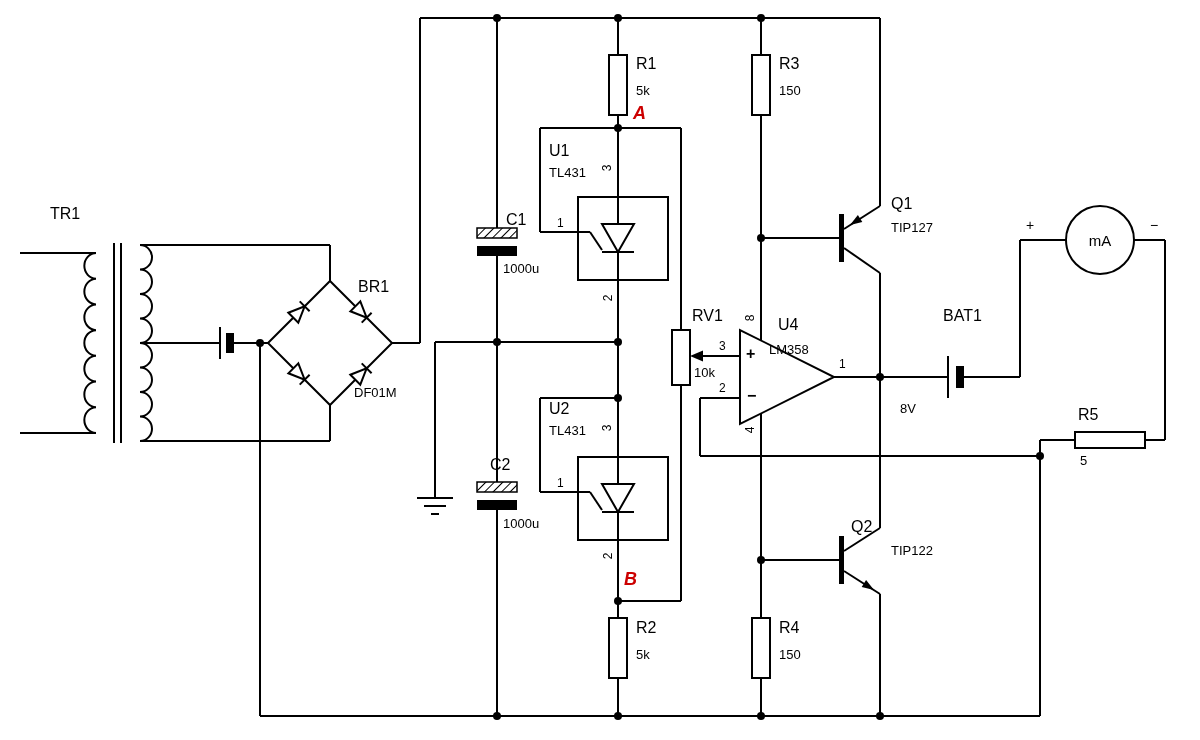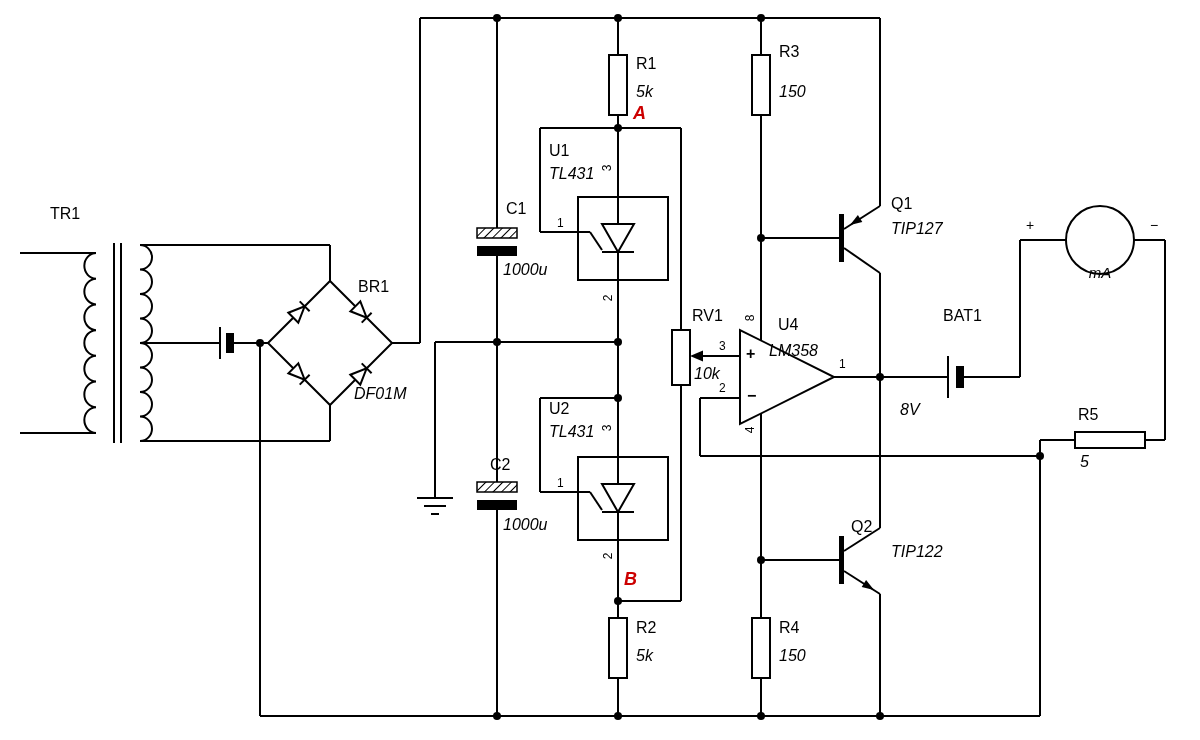--- a/index.html
+++ b/index.html
@@ -1,26 +1,26 @@
 <!DOCTYPE html>
 <html style="--node-red: #cc0000;"><head>
 <meta charset="utf-8">
 <style>
   html,body{margin:0;padding:0;background:#fff;}
   .stage{position:relative;width:1200px;height:740px;background:#fff;overflow:hidden;
          font-family:"Liberation Sans",sans-serif;}
   svg{position:absolute;left:0;top:0;}
   .lbl{position:absolute;color:#000;white-space:nowrap;line-height:1;}
   .ref{font-size:16px;}
-  .val{font-size:16px;font-style:italic;}
+  .val{font-size:13px;}
   .pin{font-size:12px;}
   .sign{font-size:14px;}
   .opsign{font-size:16px;font-weight:bold;}
   .node{font-size:18px;font-weight:bold;font-style:italic;color:var(--node-red,#cc0000);}
-  .meter-lbl{font-size:15px;font-style:italic;margin-top:32px;}
+  .meter-lbl{font-size:15px;}
   .ctr{transform:translate(-50%,-50%);}
   .rot{transform:translate(-50%,-50%) rotate(-90deg);}
 </style>
 </head>
 <body>
 
 <div class="stage">
 
 <svg width="1200" height="740" viewBox="0 0 1200 740">
   <defs>
@@ -225,40 +225,40 @@
     <circle cx="761" cy="716" r="4"></circle>
     <circle cx="880" cy="716" r="4"></circle>
   </g>
 </svg>
 
 <span class="lbl ref" style="left:50px;top:206px">TR1</span>
 
 <span class="lbl ref" style="left:358px;top:279px">BR1</span>
 <span class="lbl val" style="left:354px;top:386px">DF01M</span>
 
-<span class="lbl ref" style="left:506px;top:201px">C1</span>
+<span class="lbl ref" style="left:506px;top:212px">C1</span>
 <span class="lbl val" style="left:503px;top:262px">1000u</span>
 <span class="lbl ref" style="left:490px;top:457px">C2</span>
 <span class="lbl val" style="left:503px;top:517px">1000u</span>
 
 <span class="lbl ref" style="left:549px;top:143px">U1</span>
 <span class="lbl val" style="left:549px;top:166px">TL431</span>
 <span class="lbl pin" style="left:557px;top:217px">1</span>
 <span class="lbl pin rot" style="left:607px;top:168px">3</span>
 <span class="lbl pin rot" style="left:608px;top:298px">2</span>
 
 <span class="lbl ref" style="left:549px;top:401px">U2</span>
 <span class="lbl val" style="left:549px;top:424px">TL431</span>
 <span class="lbl pin" style="left:557px;top:477px">1</span>
 <span class="lbl pin rot" style="left:607px;top:428px">3</span>
 <span class="lbl pin rot" style="left:608px;top:556px">2</span>
 
 <span class="lbl ref" style="left:636px;top:56px">R1</span>
 <span class="lbl val" style="left:636px;top:84px">5k</span>
-<span class="lbl ref" style="left:779px;top:44px">R3</span>
+<span class="lbl ref" style="left:779px;top:56px">R3</span>
 <span class="lbl val" style="left:779px;top:84px">150</span>
 <span class="lbl ref" style="left:636px;top:620px">R2</span>
 <span class="lbl val" style="left:636px;top:648px">5k</span>
 <span class="lbl ref" style="left:779px;top:620px">R4</span>
 <span class="lbl val" style="left:779px;top:648px">150</span>
 
 <span class="lbl ref" style="left:692px;top:308px">RV1</span>
 <span class="lbl val" style="left:694px;top:366px">10k</span>
 
 <span class="lbl ref" style="left:778px;top:317px">U4</span>

